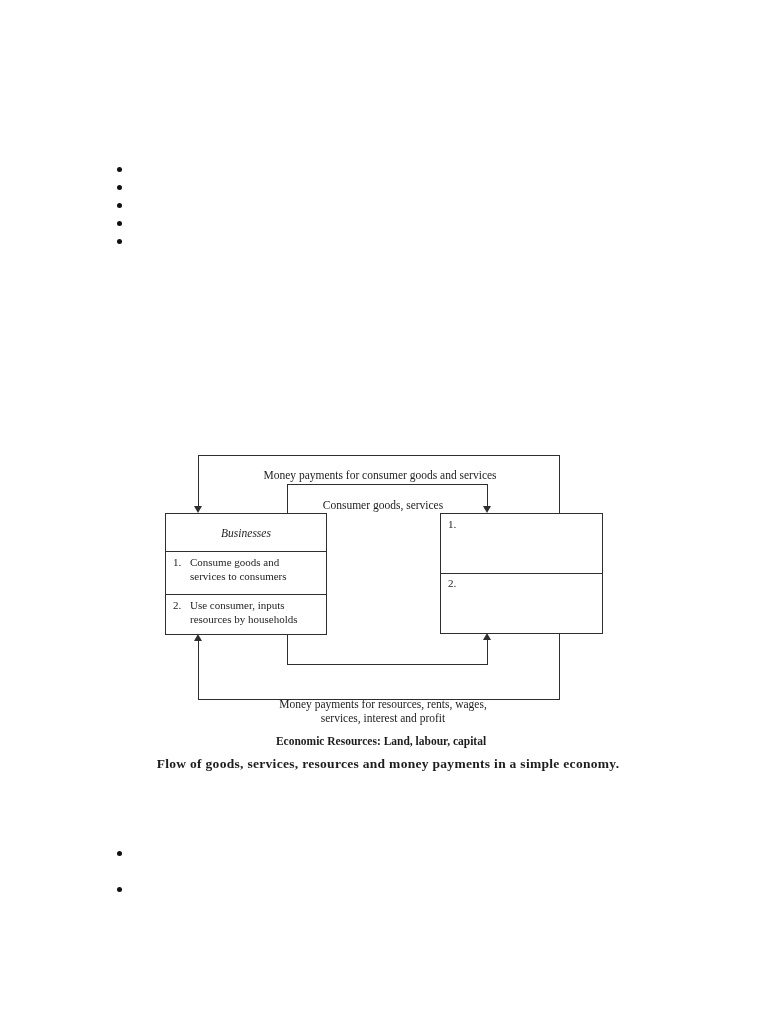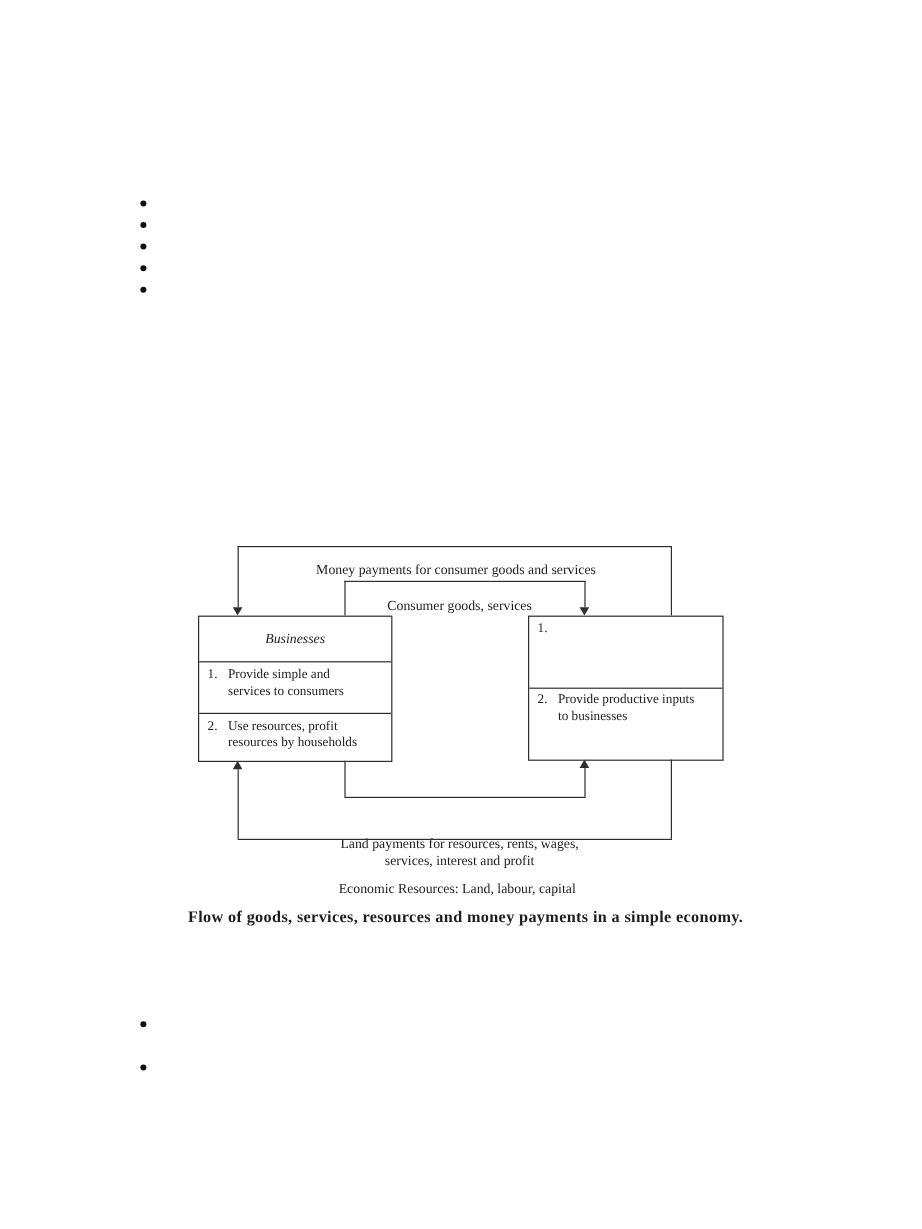--- a/index.html
+++ b/index.html
@@ -27,21 +27,21 @@
 
   
   .flow-label {
     position:absolute; text-align:center; white-space:nowrap;
     font-size:11.5px; line-height:13px; color:#1d1d1d;margin-top:32px;
   }
   #lbl-money-top      { left:180px; top:437px; width:400px; }
   #lbl-consumer       { left:183px; top:467px; width:400px; }
   #lbl-money-bottom-1 { left:183px; top:666px; width:400px; }
   #lbl-money-bottom-2 { left:183px; top:680px; width:400px; }
-  #lbl-econ-resources { left:181px; top:703px; width:400px; font-size:11.5px; }
+  #lbl-econ-resources { left:181px; top:703px; width:400px; font-size:11.5px;font-weight:bold; }
   #lbl-caption        { left:88px;  top:725px; width:600px; font-size:13.5px; letter-spacing:0.3px;font-weight:bold; }
 
   
   .flow-box {
     position:absolute; box-sizing:border-box;
     border:1px solid #2e2e2e; background:#ffffff;
     display:flex; flex-direction:column;
   }
   #businesses-box { left:165px; top:513px; width:162px; height:122px; }
   #households-box { left:440px; top:513px; width:163px; height:121px; }
@@ -91,51 +91,47 @@
     <i class="ln" style="left:287px; top:484px; width:201px; height:1px;"></i>
     <i class="ln" style="left:287px; top:484px; width:1px; height:29px;"></i>
     <i class="ln" style="left:487px; top:484px; width:1px; height:22px;"></i>
     <i class="arr down" style="left:483px; top:506px;"></i>
 
     <div class="flow-box" id="businesses-box">
       <div class="box-title">Businesses</div>
       <div class="box-item item-1">
         <span class="item-num">1.</span>
         <span class="item-lines">
-          <div>Provide simple and</div>
+          <div>Consume goods and</div>
           <div>services to consumers</div>
         </span>
       </div>
       <div class="box-item item-2">
         <span class="item-num">2.</span>
         <span class="item-lines">
-          <div>Use resources, profit</div>
+          <div>Use consumer, inputs</div>
           <div>resources by households</div>
         </span>
       </div>
     </div>
 
     <div class="flow-box" id="households-box">
       <div class="box-item item-1">
         <span class="item-num">1.</span>
       </div>
       <div class="box-item item-2">
         <span class="item-num">2.</span>
-        <span class="item-lines">
-          <div>Provide productive inputs</div>
-          <div>to businesses</div>
-        </span>
       </div>
     </div>
 
     <i class="ln" style="left:287px; top:634px; width:1px; height:30px;"></i>
     <i class="ln" style="left:287px; top:664px; width:201px; height:1px;"></i>
     <i class="arr up" style="left:483px; top:633px;"></i>
     <i class="ln" style="left:487px; top:640px; width:1px; height:24px;"></i>
-    <div class="flow-label" id="lbl-money-bottom-1">Land payments for resources, rents, wages,</div>
+    <div class="flow-label" id="lbl-money-bottom-1">Money payments for resources, rents, wages,</div>
     <div class="flow-label" id="lbl-money-bottom-2">services, interest and profit</div>
 
     <i class="arr up" style="left:194px; top:634px;"></i>
     <i class="ln" style="left:198px; top:641px; width:1px; height:58px;"></i>
     <i class="ln" style="left:198px; top:699px; width:362px; height:1px;"></i>
     <i class="ln" style="left:559px; top:633px; width:1px; height:66px;"></i>
     <div class="flow-label" id="lbl-econ-resources">Economic Resources: Land, labour, capital</div>
 
     <div class="flow-label" id="lbl-caption">Flow of goods, services, resources and money payments in a simple economy.</div>
   </div>

